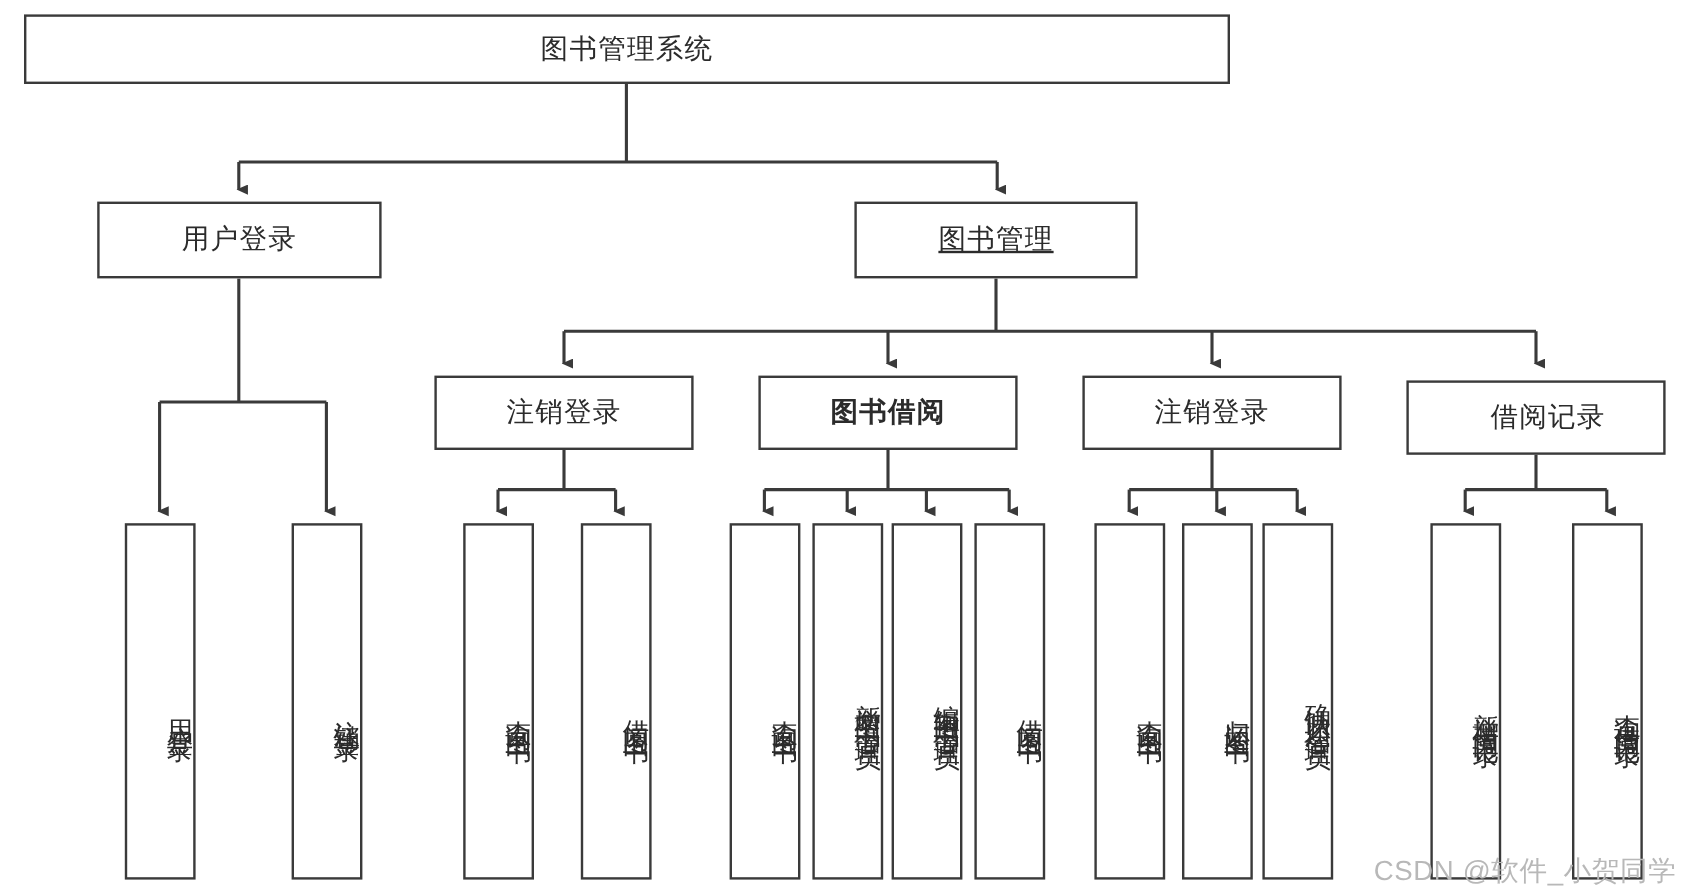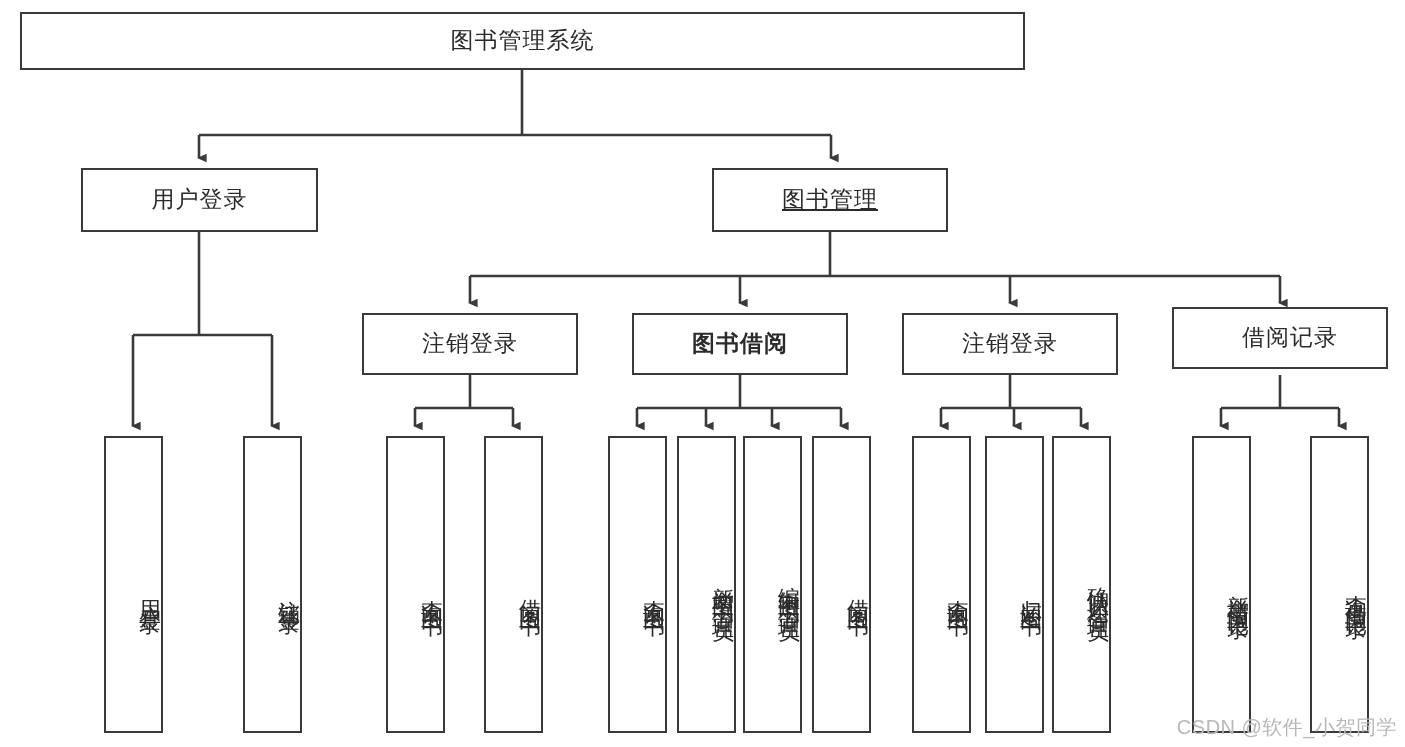--- a/index.html
+++ b/index.html
@@ -42,21 +42,21 @@
   .node.leaf span{
     writing-mode:vertical-rl;
     text-orientation:upright;
     display:block;
   }
 
   #watermark{
     position:absolute;
     right:8px;
     bottom:6px;
-    font-size:20px;
+    font-size:23px;
     color:#b8b8b8;
     letter-spacing:0.5px;
     white-space:nowrap;
     pointer-events:none;
   }
 </style>
 </head>
 <body>
 
 <div id="stage">
@@ -125,21 +125,21 @@
 
   <div class="node horiz" style="left:362px;top:313px;width:216px;height:62px;">
     <span>注销登录</span>
   </div>
   <div class="node horiz" style="left:632px;top:313px;width:216px;height:62px;font-weight:bold;">
     <span>图书借阅</span>
   </div>
   <div class="node horiz" style="left:902px;top:313px;width:216px;height:62px;">
     <span>注销登录</span>
   </div>
-  <div class="node horiz" style="left:1172px;top:307px;width:216px;height:62px;padding-left:20px;">
+  <div class="node horiz" style="left:1172px;top:317px;width:216px;height:62px;padding-left:20px;">
     <span>借阅记录</span>
   </div>
 
   <div class="node leaf" style="left:104px;top:436px;width:59px;height:297px;">
     <span>用户登录</span>
   </div>
   <div class="node leaf" style="left:243px;top:436px;width:59px;height:297px;">
     <span>注销登录</span>
   </div>
   <div class="node leaf" style="left:386px;top:436px;width:59px;height:297px;">

